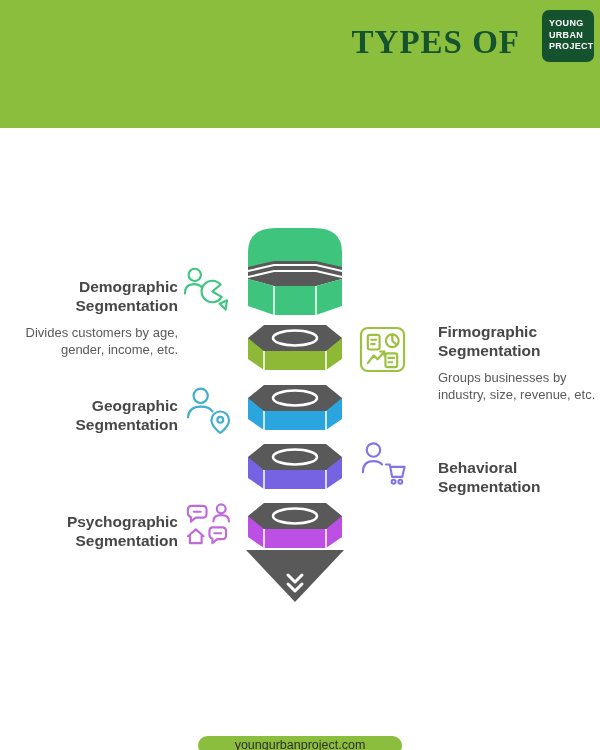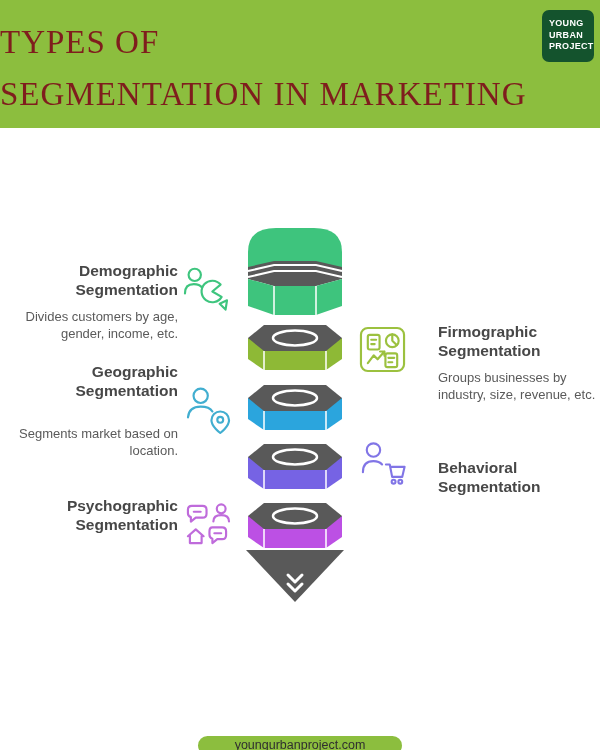--- a/index.html
+++ b/index.html
@@ -1,59 +1,58 @@
 <!DOCTYPE html>
 <html><head>
 <meta charset="utf-8">
 <style>
   html,body{margin:0;padding:0;background:#e9e9e9;}
   .canvas{position:relative;width:600px;height:750px;background:#ffffff;overflow:hidden;
           font-family:"Liberation Sans",sans-serif;}
   
   .header{position:absolute;left:0;top:0;width:600px;height:128px;background:#8cbe3e;}
-  .title-line{position:absolute;left:0;text-align:left;color:#7f1d1d;
-              font-family:"Liberation Serif",serif;font-weight:400;letter-spacing:1px;}
+  .title-line{position:absolute;left:0;text-align:right;color:#14532d;
+              font-family:"Liberation Serif",serif;font-weight:700;letter-spacing:1px;}
   .title-1{top:24px;width:520px;font-size:33px;}
   .title-2{top:76px;width:600px;font-size:33px;}
   .logo{position:absolute;left:536px;top:10px;width:52px;height:52px;background:#14532d;
         border-radius:7px;box-sizing:border-box;padding:8px 0 0 7px;color:#ffffff;
         font-size:9px;font-weight:bold;line-height:11.5px;letter-spacing:0.3px;margin-left:6px;}
   
   .funnel{position:absolute;left:220px;top:220px;width:160px;height:390px;}
   
   .item-title{position:absolute;font-size:15.5px;font-weight:bold;color:#474747;
               line-height:19px;white-space:pre-line;}
   .item-desc{position:absolute;font-size:13px;color:#5a5a5a;line-height:17px;
              white-space:pre-line;}
-  .col-left{left:0;width:178px;text-align:right;}
+  .col-left{left:0;width:178px;text-align:right;margin-top:16px;}
   .col-right{left:414px;width:186px;text-align:left;margin-left:24px;}
   .t0{top:261px;} .d0{top:308px;}
   .t1{top:322px;} .d1{top:369px;}
-  .t2{top:362px;} .d2{top:425px;}
+  .t2{top:380px;} .d2{top:425px;}
   .t3{top:458px;} .d3{top:484px;}
   .t4{top:496px;} .d4{top:541px;}
   .icon{position:absolute;}
   .i0{left:183px;top:266px;}
   .i1{left:359px;top:326px;}
   .i2{left:186px;top:386px;}
   .i3{left:361px;top:440px;}
   .i4{left:184px;top:501px;}
   
   .footer-pill{position:absolute;left:198px;top:724px;width:204px;height:19px;
                background:#8cbe3e;border-radius:10px;text-align:center;line-height:19px;
                font-size:12.5px;color:#2f2f2f;margin-top:12px;}
 </style>
 </head>
 <body>
 
 <div class="canvas">
 
   <div class="header">
     <div class="title-line title-1">TYPES OF</div>
-    <div class="title-line title-2">SEGMENTATION IN MARKETING</div>
     <div class="logo">
       <div>YOUNG</div>
       <div>URBAN</div>
       <div>PROJECT</div>
     </div>
   </div>
 
   <svg class="funnel" viewBox="0 0 160 390">
 
     <path d="M28,50 L28,32 Q28,8 56,8 L94,8 Q122,8 122,32 L122,50 Z" fill="#3ec47d"></path>
@@ -113,22 +112,20 @@
       <circle cx="34" cy="15" r="6.5"></circle>
       <path d="M34,15 L34,8.5 M34,15 L38.5,19.5"></path>
       <path d="M9,38 L15,30 L19,34 L26,26 M21.5,26 L26,26 L26,30.5"></path>
       <rect x="27" y="28" width="12" height="14" rx="2"></rect>
       <path d="M30,32.5 L36,32.5 M30,37 L34,37"></path>
     </g>
   </svg>
 
   <div class="item-title col-left t2">Geographic
 Segmentation</div>
-  <div class="item-desc col-left d2">Segments market based on
-location.</div>
   <svg class="icon i2" width="45" height="49" viewBox="0 0 46 50">
     <g fill="none" stroke-width="2.2" stroke-linecap="round" stroke-linejoin="round" stroke="#41aed0">
       <circle cx="15" cy="10" r="7.3"></circle>
       <path d="M2,32 Q3,21 15,21 Q24,21 27,26"></path>
       <path d="M35,26 a9,9 0 0 1 9,9 c0,6.5 -9,13 -9,13 s-9,-6.5 -9,-13 a9,9 0 0 1 9,-9 Z"></path>
       <circle cx="35" cy="34.5" r="3"></circle>
     </g>
   </svg>
 
   <div class="item-title col-right t3">Behavioral

